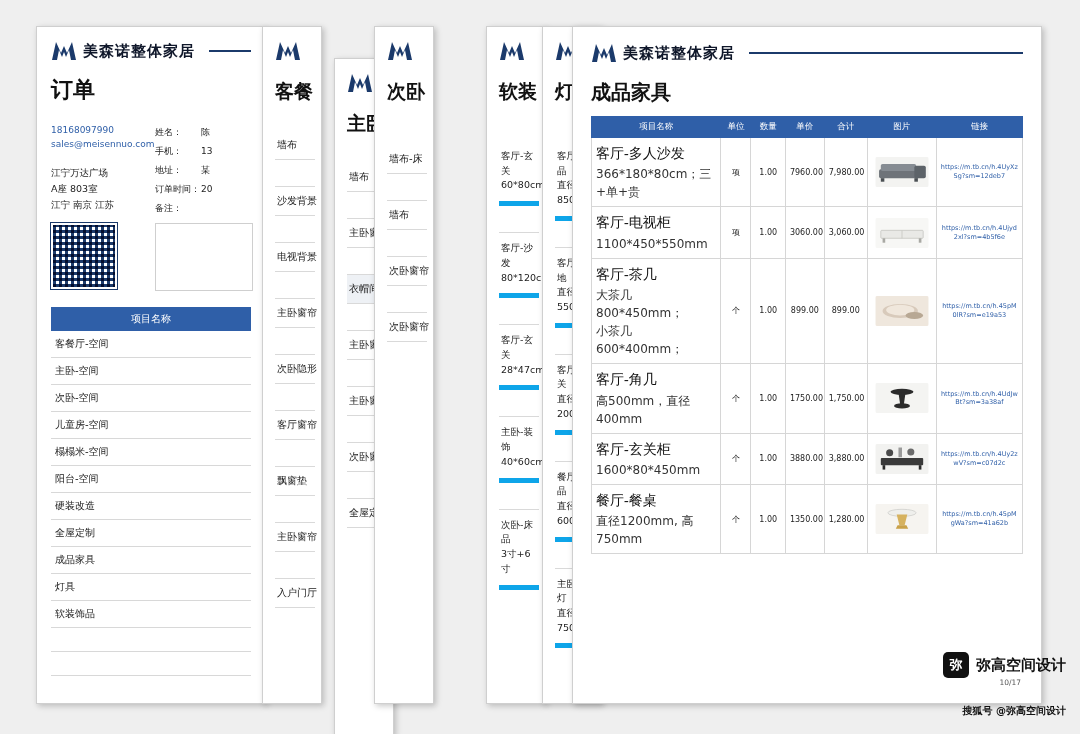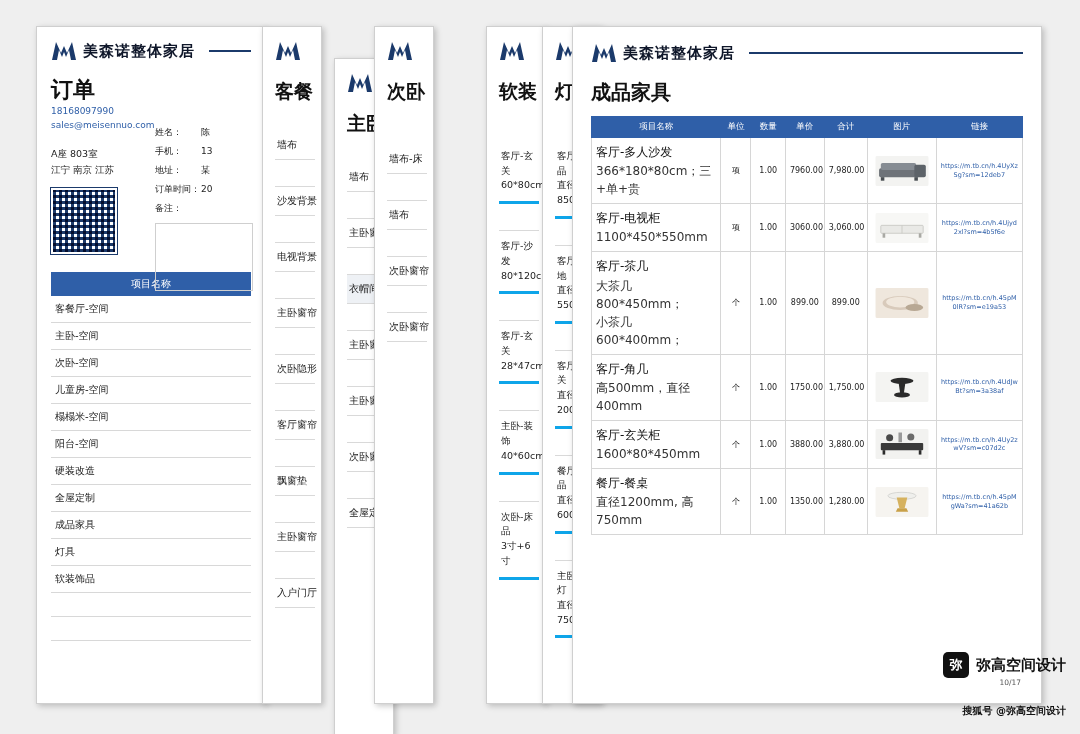--- a/index.html
+++ b/index.html
@@ -29,21 +29,21 @@
   }
   .brand-name{
     color:#0f172a;font-weight:bold;font-size:15px;letter-spacing:1px;white-space:nowrap;
   }
   .brand-rule{flex:1;height:0;border-top:2px solid #1b3a6b;margin-left:8px;}
 
   
   #sheet1{left:36px;top:26px;width:228px;height:676px;}
   #sheet1 .pad{position:absolute;left:14px;right:14px;top:14px;}
   .s1-title{font-size:22px;color:#111;font-weight:bold;margin-top:14px;}
-  .s1-contact{margin-top:0;font-size:9px;color:#2f5fa8;line-height:1.5;}
+  .s1-contact{margin-top:19px;font-size:9px;color:#2f5fa8;line-height:1.5;}
   .s1-addr{margin-top:14px;font-size:9.5px;color:#222;line-height:1.7;}
   .qr{
     margin-top:10px;width:62px;height:62px;
     background:
       repeating-linear-gradient(90deg,#1b3a6b 0 3px,#fff 3px 6px),
       repeating-linear-gradient(0deg,#1b3a6b 0 3px,#fff 3px 6px);
     background-blend-mode:multiply;
     border:2px solid #fff;
     outline:1px solid #1b3a6b;
   }
@@ -66,21 +66,21 @@
     position:absolute;left:118px;top:196px;width:96px;height:66px;border:1px solid #cfcfcf;
   }
 
   
   .nsheet{top:26px;height:676px;}
   .nsheet .np{position:absolute;left:12px;right:6px;top:14px;}
   .n-title{font-size:19px;font-weight:bold;color:#111;margin-top:18px;white-space:nowrap;}
   .n-line{border-bottom:1px solid #d9d9d9;font-size:10px;color:#222;padding:7px 2px;white-space:nowrap;}
   .n-line.hl{background:#eef1f5;}
   .n-blank{border-bottom:1px solid #d9d9d9;height:26px;}
-  .n-cell{font-size:9.5px;color:#222;line-height:1.55;padding:8px 2px;border-bottom:3px solid #0ea5e9;white-space:nowrap;}
+  .n-cell{font-size:9.5px;color:#222;line-height:1.55;padding:8px 2px;border-bottom:5px solid #0ea5e9;white-space:nowrap;}
 
   #sheet2{left:262px;width:58px;}
   #sheet3{left:334px;width:58px;margin-top:32px;}
   #sheet4{left:374px;width:58px;}
   #sheet5{left:430px;width:66px;}
   #sheet6{left:486px;width:58px;}
   #sheet7{left:542px;width:58px;}
 
   
   #sheet8{left:572px;top:26px;width:468px;height:676px;}
@@ -88,21 +88,21 @@
   .m-title{font-size:20px;font-weight:bold;color:#111;margin:16px 0 10px;}
   table.furn{width:100%;border-collapse:collapse;table-layout:fixed;}
   table.furn th{
     background:#2f5fa8;color:#fff;font-size:8.5px;font-weight:normal;
     border:1px solid #2f5fa8;padding:4px 2px;text-align:center;
   }
   table.furn td{
     border:1px solid #d6d6d6;font-size:8px;color:#222;padding:5px 4px;vertical-align:middle;
   }
   td.c{text-align:center;}
-  .it-name{font-size:12px;color:#111;line-height:1.6;}
+  .it-name{font-size:14px;color:#111;line-height:1.6;font-family:Liberation Serif, serif;}
   .it-spec{font-size:12px;color:#333;line-height:1.5;}
   .lnk{color:#2f5fa8;font-size:6.5px;line-height:1.35;word-break:break-all;display:block;text-align:center;}
   .thumb{width:54px;height:30px;margin:0 auto;display:block;border-radius:2px;}
   .pagenum{position:absolute;right:20px;bottom:16px;font-size:7.5px;color:#555;}
 
   
   .wm{
     position:absolute;right:14px;bottom:56px;
     display:flex;align-items:center;gap:7px;
     color:#111;font-size:15px;font-weight:bold;
@@ -133,20 +133,21 @@
       </div>
 
       <div class="s1-title">订单</div>
 
       <div class="s1-contact">
         <div>18168097990</div>
         <div>sales@meisennuo.com</div>
       </div>
 
       <div class="s1-addr">
+        <div>江宁万达广场</div>
         <div>A座 803室</div>
         <div>江宁 南京 江苏</div>
       </div>
 
       <div class="qr"></div>
 
       <div class="s1-tblhead">项目名称</div>
 
       <div>
         <div class="s1-row">客餐厅-空间</div>

